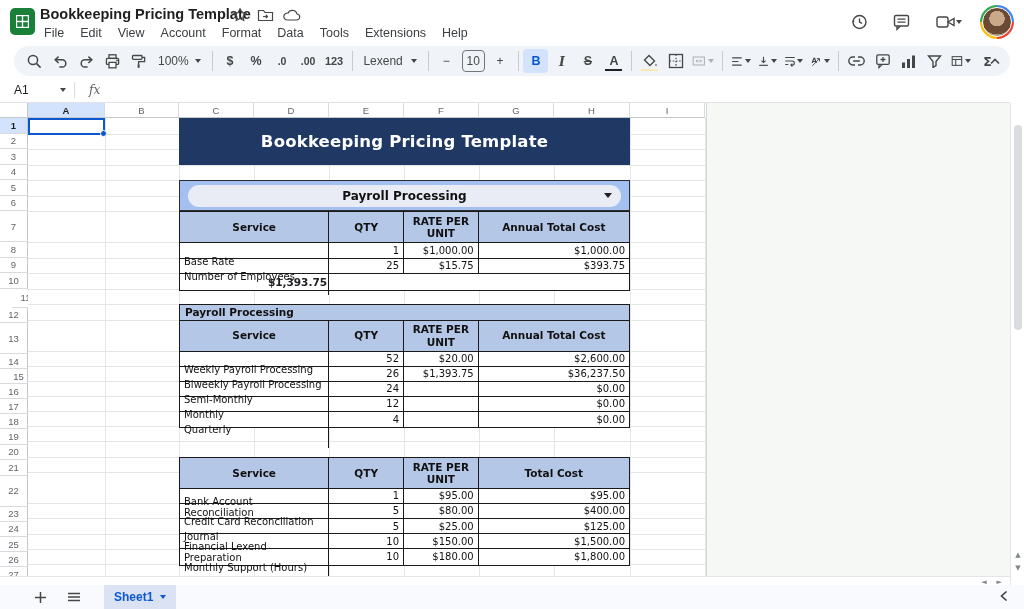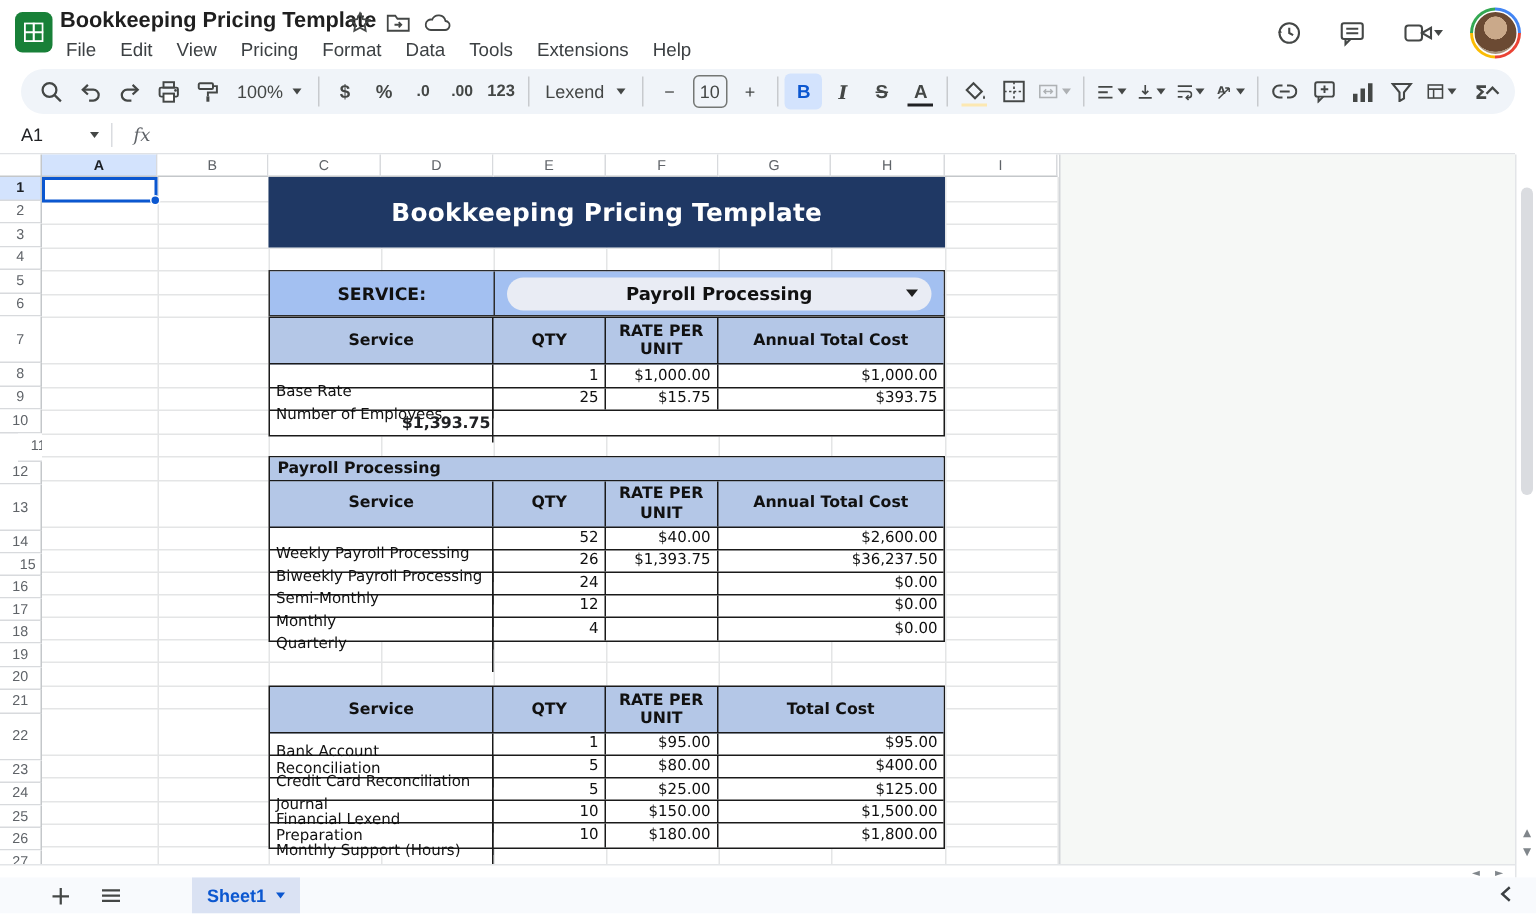--- a/index.html
+++ b/index.html
@@ -98,21 +98,21 @@
   .vscroll { position:absolute; left:1010px; top:103px; width:14px; height:482px; background:#fff; border-left:1px solid #e3e5e8; }
   .vthumb { position:absolute; left:2.5px; top:22px; width:8px; height:205px; background:#dadce0; border-radius:4px; }
   .varrow { position:absolute; left:0; width:14px; height:12px; display:flex; align-items:center; justify-content:center;
     font-size:7px; color:#80868b; font-family:"DejaVu Sans", sans-serif; }
   .hscroll { position:absolute; left:0; top:576px; width:1010px; height:9px; background:#fff; border-top:1px solid #e3e5e8; }
   .harrows { position:absolute; right:8px; top:1px; display:flex; gap:10px; font-size:7px; color:#80868b; font-family:"DejaVu Sans", sans-serif; }
 
   
   .bottombar { position:absolute; left:0; top:585px; width:1024px; height:24px; background:#f8fafd; display:flex; align-items:center; }
   .bb-btn { width:28px; height:24px; display:flex; align-items:center; justify-content:center; color:#444746; }
-  .sheet-tab { margin-left:40px; height:24px; padding:0 10px; background:var(--tab-active); display:flex; align-items:center; gap:7px; }
+  .sheet-tab { margin-left:16px; height:24px; padding:0 10px; background:var(--tab-active); display:flex; align-items:center; gap:7px; }
   .sheet-tab .label { font-size:12px; font-weight:700; color:#0b57d0; }
   .sheet-tab .caret { border-top-color:#0b57d0; }
   .bb-collapse { position:absolute; right:14px; top:4px; }
 </style>
 </head>
 <body>
 
 <div class="titlebar">
   <div class="sheets-logo">
     <svg width="13" height="13">
@@ -131,21 +131,21 @@
           <path d="M6 8.5h4.2M8.8 6.8l1.7 1.7-1.7 1.7" fill="none" stroke="#444746" stroke-width="1.2"></path>
         </svg></span>
     <span><svg width="18" height="14" viewBox="0 0 18 14">
           <path d="M4.5 12a3.5 3.5 0 1 1 .6-6.9A4.7 4.7 0 0 1 14 6a3 3 0 0 1-.6 6z" fill="none" stroke="#444746" stroke-width="1.2"></path>
         </svg></span>
   </div>
   <div class="menu-bar">
       <div class="menu-item">File</div>
       <div class="menu-item">Edit</div>
       <div class="menu-item">View</div>
-      <div class="menu-item">Pricing</div>
+      <div class="menu-item">Account</div>
       <div class="menu-item">Format</div>
       <div class="menu-item">Data</div>
       <div class="menu-item">Tools</div>
       <div class="menu-item">Extensions</div>
       <div class="menu-item">Help</div>
     </div>
   <div class="tb-right">
     <div class="icon-btn">
       <svg width="20" height="20" viewBox="0 0 20 20">
           <circle cx="10.5" cy="10" r="6.5" fill="none" stroke="#444746" stroke-width="1.4"></circle>
@@ -405,21 +405,20 @@
     <div class="gl-v" style="left: 151px;"></div>
     <div class="gl-v" style="left: 226px;"></div>
     <div class="gl-v" style="left: 301px;"></div>
     <div class="gl-v" style="left: 376px;"></div>
     <div class="gl-v" style="left: 451px;"></div>
     <div class="gl-v" style="left: 526px;"></div>
     <div class="gl-v" style="left: 602px;"></div>
     <div class="gl-v" style="left: 677px;"></div>
     <div class="sheet-block banner" style="left: 151px; top: 0px; width: 451px; height: 46.5px;">Bookkeeping Pricing Template</div>
     <div class="sheet-block service-row" style="left: 151px; top: 62px; width: 451px; height: 31px;">
-      <div class="svc-label">SERVICE:</div>
       <div class="svc-value">
         <div class="svc-pill">Payroll Processing<span class="caret"></span></div>
       </div>
     </div>
     <div class="sheet-block table-block" style="left: 151px; top: 93px; width: 451px;">
       <div class="trow head-row" style="height: 31px;">
         <div class="tc th" style="width: 150px;">Service</div>
         <div class="tc th" style="width: 75px;">QTY</div>
         <div class="tc th" style="width: 75px;">RATE PER UNIT</div>
         <div class="tc th" style="width: 151px;">Annual Total Cost</div>
@@ -444,21 +443,21 @@
       <div class="trow title-row" style="height: 15.5px;">Payroll Processing</div>
       <div class="trow head-row" style="height: 31px;">
         <div class="tc th" style="width: 150px;">Service</div>
         <div class="tc th" style="width: 75px;">QTY</div>
         <div class="tc th" style="width: 75px;">RATE PER UNIT</div>
         <div class="tc th" style="width: 151px;">Annual Total Cost</div>
       </div>
       <div class="trow data-row" style="height: 15.1px;">
         <div class="tc td-l" style="width: 150px;">Weekly Payroll Processing</div>
         <div class="tc td-r" style="width: 75px;">52</div>
-        <div class="tc td-r" style="width: 75px;">$40.00</div>
+        <div class="tc td-r" style="width: 75px;">$20.00</div>
         <div class="tc td-r" style="width: 151px;">$2,600.00</div>
       </div>
       <div class="trow data-row" style="height: 15.1px;">
         <div class="tc td-l" style="width: 150px;">Biweekly Payroll Processing</div>
         <div class="tc td-r" style="width: 75px;">26</div>
         <div class="tc td-r" style="width: 75px;">$1,393.75</div>
         <div class="tc td-r" style="width: 151px;">$36,237.50</div>
       </div>
       <div class="trow data-row" style="height: 15.1px;">
         <div class="tc td-l" style="width: 150px;">Semi-Monthly</div>

